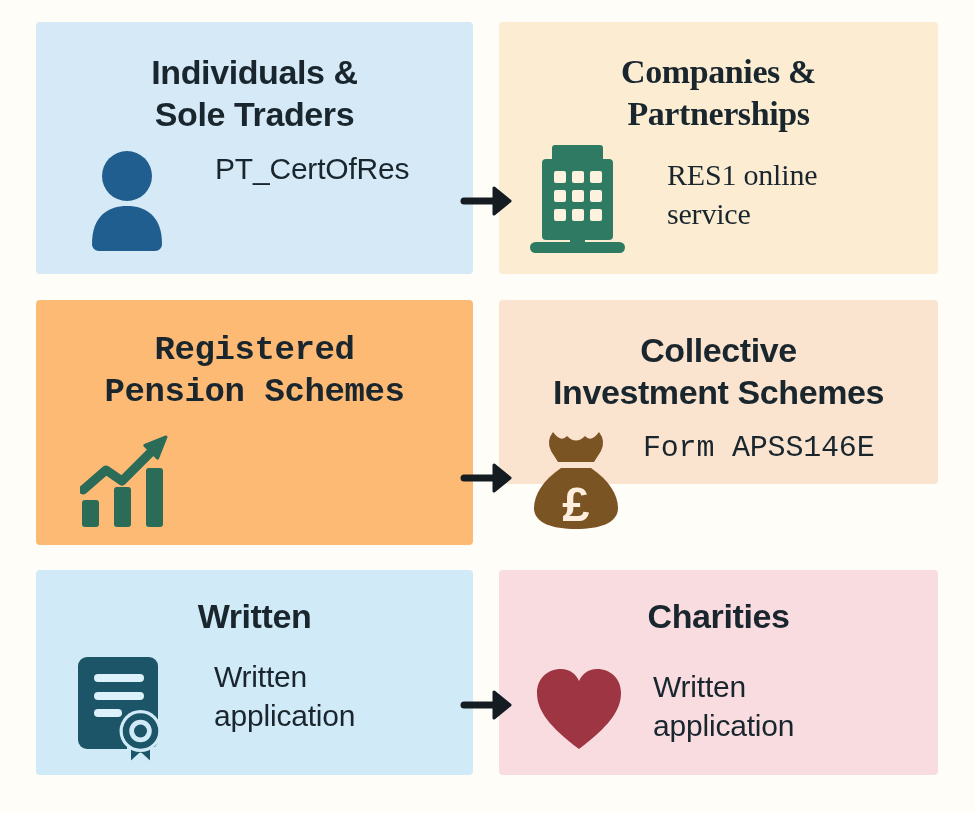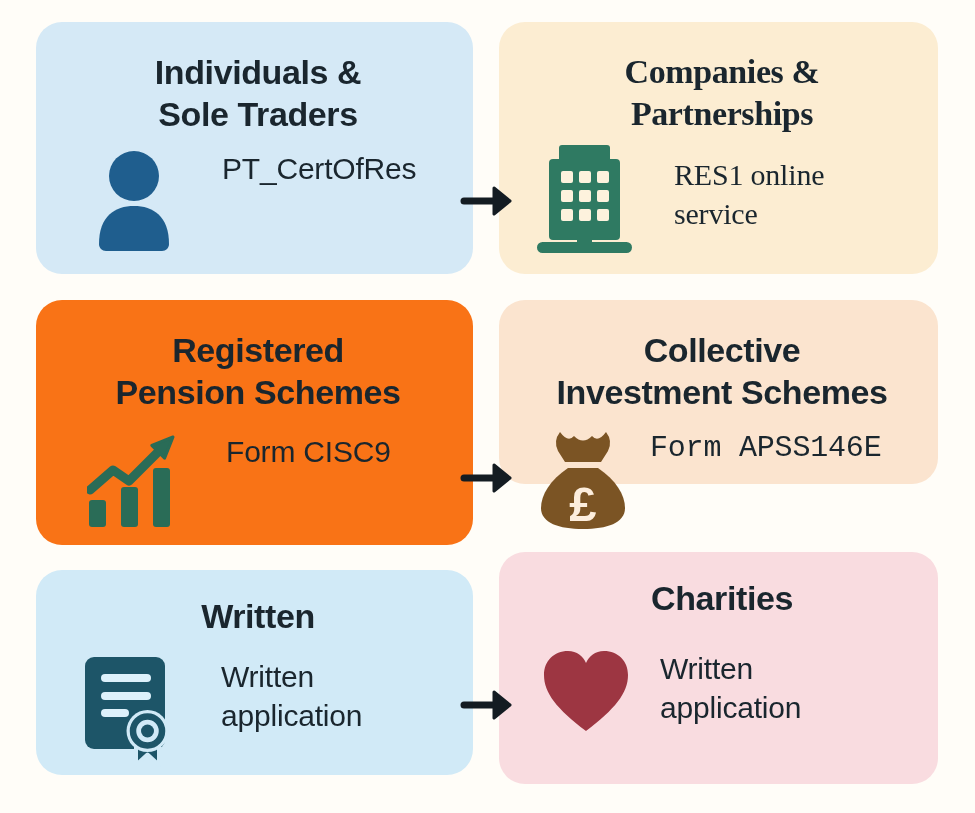--- a/index.html
+++ b/index.html
@@ -1,38 +1,38 @@
 <!DOCTYPE html>
 <html><head>
 <meta charset="utf-8">
 <style>
   html, body { margin:0; padding:0; }
   body {
     width:975px; height:813px; position:relative; overflow:hidden;
     font-family:"Liberation Sans", sans-serif;
   }
-  .card { position:absolute; border-radius:26px; box-sizing:border-box;padding-left:7px; }
+  .card { position:absolute; border-radius:4px; box-sizing:border-box; }
   .card-title {
     text-align:center; font-weight:700; font-size:34px; line-height:42px;
     letter-spacing:-0.4px;
   }
   .row12 .card-title { padding-top:29px; }
   .row3  .card-title { padding-top:25px; }
   .card-body { display:flex; }
   .icon { display:inline-block; flex:0 0 auto; line-height:0; }
   .icon svg { display:block; }
   .label { font-size:30px; line-height:39px; letter-spacing:-0.2px; }
 
   
   #c0 { left:36px;  top:22px;  width:437px; height:252px; }
   #c1 { left:499px; top:22px;  width:439px; height:252px; }
   #c2 { left:36px;  top:300px; width:437px; height:245px; }
   #c3 { left:499px; top:300px; width:439px; height:184px; }
   #c4 { left:36px;  top:570px; width:437px; height:205px; }
-  #c5 { left:499px; top:552px; width:439px; height:232px; }
+  #c5 { left:499px; top:570px; width:439px; height:205px; }
 
   #c0 .card-body { padding-left:49px; margin-top:14px; }
   #c0 .label { margin-left:46px; }
   #c1 .card-body { padding-left:31px; margin-top:10px; }
   #c1 .label { margin-left:42px; position:relative; top:10px; }
   #c2 .card-body { padding-left:44px; margin-top:19px; }
   #c2 .label { margin-left:51px; }
   #c3 .card-body { padding-left:31px; margin-top:16px; }
   #c3 .label { margin-left:21px;font-family:Liberation Mono, monospace; }
   #c4 .card-body { padding-left:42px; margin-top:20px; }
@@ -87,39 +87,35 @@
         <rect x="60" y="64" width="12" height="12" rx="2" fill="var(--accent)"></rect>
       </svg>
     </span>
     <div class="label">
       <div>RES1 online</div>
       <div>service</div>
     </div>
   </div>
 </div>
 
-<div id="c2" class="card row12" style="background: #f97316;">
+<div id="c2" class="card row12" style="background: #fdba74; font-family: Liberation Mono, monospace;">
   <div class="card-title">
     <div>Registered</div>
     <div>Pension Schemes</div>
   </div>
   <div class="card-body">
     <span class="icon" style="color: rgb(42, 108, 87); --accent: #d8eee3; --bg: #d8eee3;">
       <svg width="88" height="95" viewBox="0 0 88 95">
         <rect x="2" y="68" width="17" height="27" rx="3" fill="currentColor"></rect>
         <rect x="34" y="55" width="17" height="40" rx="3" fill="currentColor"></rect>
         <rect x="66" y="36" width="17" height="59" rx="3" fill="currentColor"></rect>
         <polyline points="3,58 26,38 42,49 71,20" fill="none" stroke="currentColor" stroke-width="9" stroke-linecap="round" stroke-linejoin="round"></polyline>
         <path d="M86 5 L77.6 26.2 L64.8 13.4 Z" fill="currentColor" stroke="currentColor" stroke-width="3" stroke-linejoin="round"></path>
       </svg>
     </span>
-    <div class="label">
-      <div>Form CISC9</div>
-      <div></div>
-    </div>
   </div>
 </div>
 
 <div id="c3" class="card row12" style="background: rgb(251, 228, 207);">
   <div class="card-title">
     <div>Collective</div>
     <div>Investment Schemes</div>
   </div>
   <div class="card-body">
     <span class="icon" style="color: rgb(123, 84, 36); --accent: #fdeedd; --bg: #fbe4cf;">

